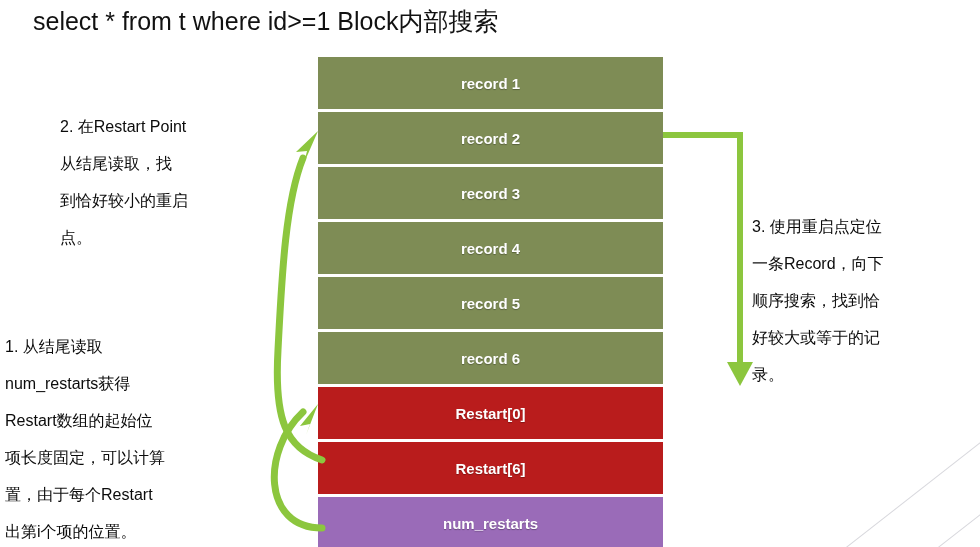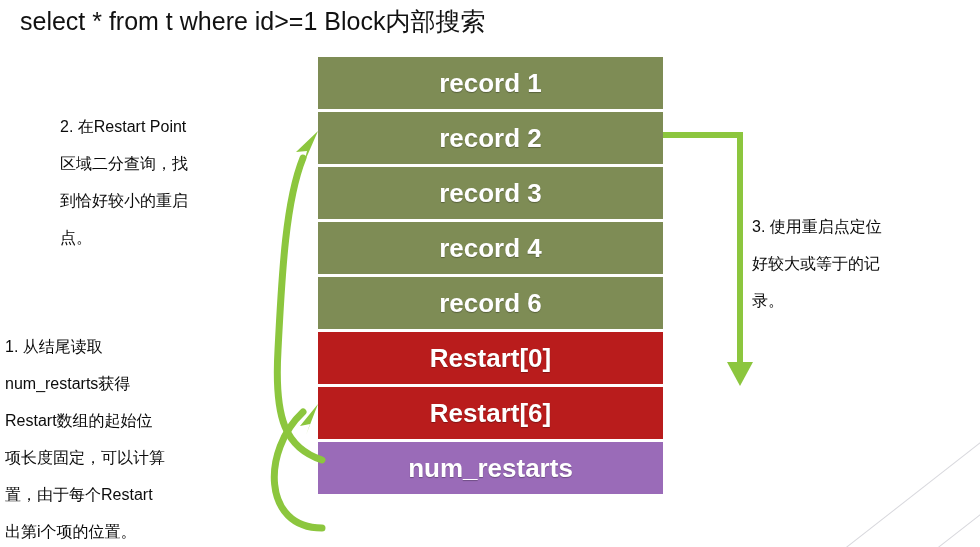--- a/index.html
+++ b/index.html
@@ -35,21 +35,21 @@
     left: 938px;
     top: 547px;
     width: 120px;
     height: 1px;
     transform: rotate(-38deg);
   }
 
   
   .title {
     position: absolute;
-    left: 20px;
+    left: 33px;
     top: 5px;
     font-size: 25px;
     line-height: 32px;
     letter-spacing: 0px;
     white-space: nowrap;
     color: #111111;
   }
 
   
   .stack {
@@ -58,21 +58,21 @@
     top: 57px;
     width: 345px;
   }
   .block {
     position: relative;
     height: 52px;
     margin-bottom: 3px;
     display: flex;
     align-items: center;
     justify-content: center;
-    font-size: 26px;
+    font-size: 15px;
     font-weight: bold;
     color: #ffffff;
     text-shadow: 0 1px 1px rgba(0,0,0,0.30);
     box-sizing: border-box;
   }
   .block:last-child { margin-bottom: 0; }
   .block.green  { background: #7e8c55; }
   .block.yellow { background: #b91c1c; }
   .block.purple { background: #9a6bb8; }
 
@@ -119,44 +119,47 @@
   <div class="deco-line deco-1"></div>
   <div class="deco-line deco-2"></div>
 
   <div class="title">select * from t where id&gt;=1 Block内部搜索</div>
 
   <div class="stack">
     <div class="block green">record 1</div>
     <div class="block green">record 2</div>
     <div class="block green">record 3</div>
     <div class="block green">record 4</div>
+    <div class="block green">record 5</div>
     <div class="block green">record 6</div>
     <div class="block yellow">Restart[0]</div>
     <div class="block yellow">Restart[6]</div>
     <div class="block purple">num_restarts</div>
   </div>
 
   <div class="note note-2">
     <span class="ln">2. 在Restart Point</span>
-    <span class="ln">区域二分查询，找</span>
+    <span class="ln">从结尾读取，找</span>
     <span class="ln">到恰好较小的重启</span>
     <span class="ln">点。</span>
   </div>
 
   <div class="note note-1">
     <span class="ln">1. 从结尾读取</span>
     <span class="ln">num_restarts获得</span>
     <span class="ln">Restart数组的起始位</span>
     <span class="ln">项长度固定，可以计算</span>
     <span class="ln">置，由于每个Restart</span>
     <span class="ln">出第i个项的位置。</span>
   </div>
 
   <div class="note note-3">
     <span class="ln">3. 使用重启点定位</span>
+    <span class="ln">一条Record，向下</span>
+    <span class="ln">顺序搜索，找到恰</span>
     <span class="ln">好较大或等于的记</span>
     <span class="ln">录。</span>
   </div>
 
   <svg class="arrows" viewBox="0 0 980 547">
 
     <path d="M 322 528 C 262 528 262 450 303 412" fill="none" stroke="#8cc63e" stroke-width="7" stroke-linecap="round"></path>
     <path d="M 318 404 L 300 426 L 310 424 L 306 435 Z" fill="#8cc63e"></path>
 
     <path d="M 322 460 C 286 448 274 420 278 350 C 282 270 286 200 303 158" fill="none" stroke="#8cc63e" stroke-width="7" stroke-linecap="round"></path>

